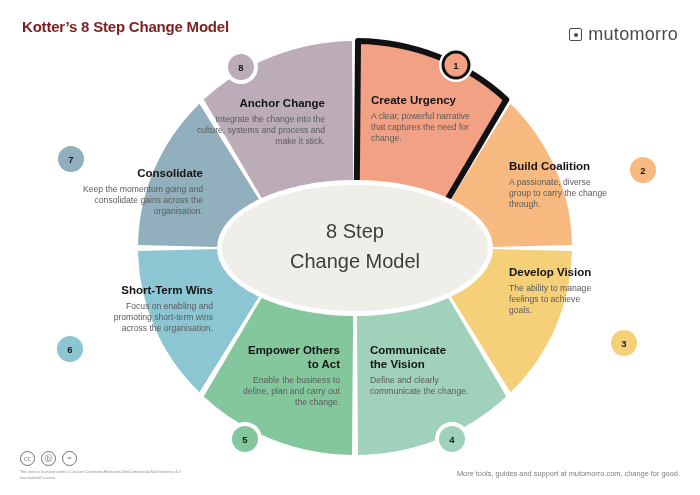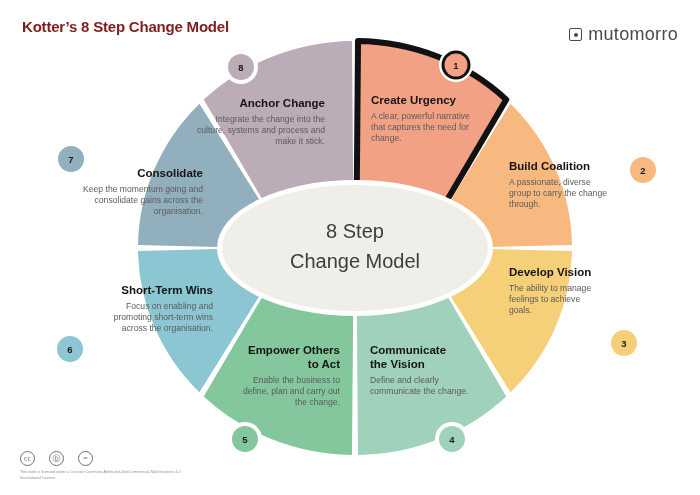--- a/index.html
+++ b/index.html
@@ -46,21 +46,21 @@
     font-weight:bold;font-size:9.5px;fill:#1b1b1b;
     text-anchor:middle;dominant-baseline:central;
   }
   .hub-text{
     font-family:"Liberation Sans", sans-serif;
     font-size:20px;fill:#3d3d3d;text-anchor:middle;
   }
 
   
   .cc{position:absolute;left:20px;bottom:14px;}
-  .cc-icons{display:flex;gap:14px;margin-bottom:4px;}
+  .cc-icons{display:flex;gap:6px;margin-bottom:4px;}
   .cc-ico{
     width:13px;height:13px;border:1.2px solid #6f6f6f;border-radius:50%;
     display:flex;align-items:center;justify-content:center;
     font-size:8px;color:#6f6f6f;line-height:1;
     font-family:"Liberation Serif", serif;
   }
   .cc-text{
     font-size:3.6px;color:#8b8b8b;line-height:1.5;
     max-width:180px;letter-spacing:.1px;
   }
@@ -181,14 +181,15 @@
 
   <div class="cc">
     <div class="cc-icons" id="cc-icons">
         <div class="cc-ico">cc</div>
         <div class="cc-ico">ⓑ</div>
         <div class="cc-ico">=</div>
       </div>
     <div class="cc-text">This work is licensed under a Creative Commons Attribution-NonCommercial-NoDerivatives 4.0 International License.</div>
   </div>
 
+  <div class="foot-right">More tools, guides and support at mutomorro.com, change for good.</div>
 
 </div>
 
 </body></html>

